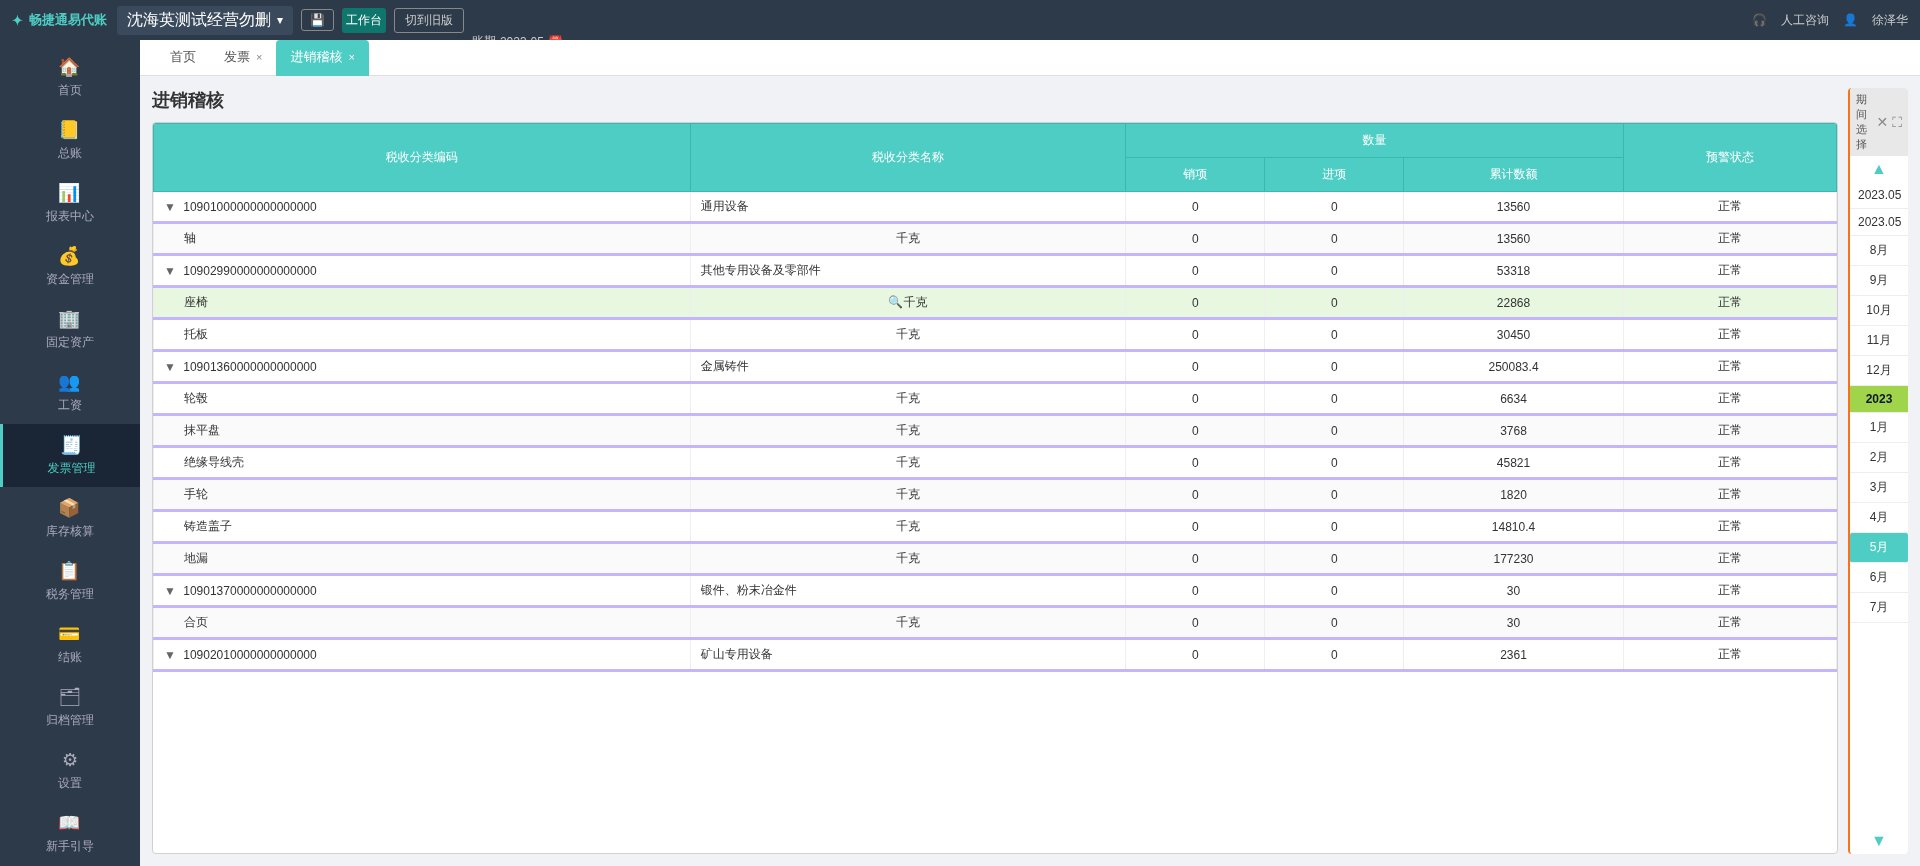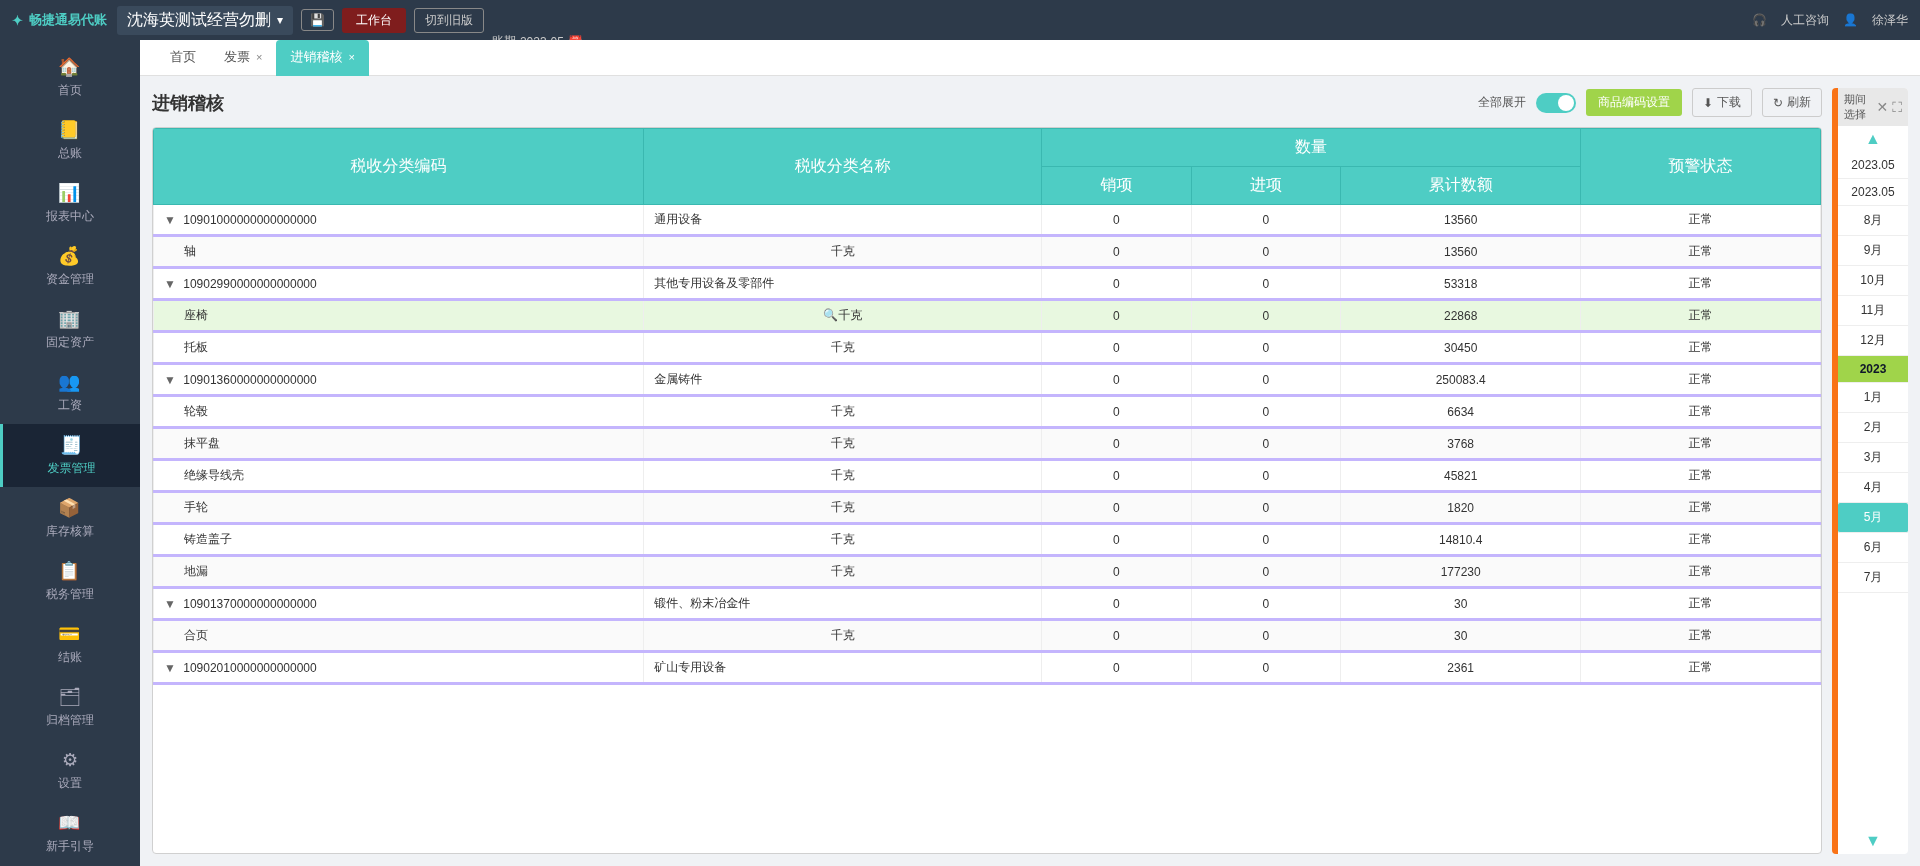--- a/index.html
+++ b/index.html
@@ -7,21 +7,21 @@
 
     
     .app-container { display: flex; flex-direction: column; height: 866px; width: 1920px; }
     .top-bar { height: 40px; background: #2d3a4a; display: flex; align-items: center; padding: 0 12px; justify-content: space-between; flex-shrink: 0; }
     .top-bar-left { display: flex; align-items: center; gap: 10px; }
     .top-bar-brand { color: #4ecdc4; font-size: 13px; font-weight: bold; display: flex; align-items: center; gap: 6px; }
     .top-bar-center { display: flex; align-items: center; gap: 8px; flex: 1; justify-content: flex-start; margin-left: 10px; }
     .company-selector { background: #3a4a5c; border: none; color: #fff; padding: 4px 10px; border-radius: 3px; font-size: 12px; display: flex; align-items: center; gap: 6px; cursor: pointer; max-width: 200px; }
     .company-name { color: #fff; font-size: 16px; white-space: nowrap; overflow: hidden; text-overflow: ellipsis; max-width: 160px; }
     .btn-save { background: transparent; border: 1px solid #888; color: #ccc; padding: 3px 8px; border-radius: 3px; font-size: 12px; cursor: pointer; }
-    .btn-workbench { background: #7f1d1d; border: none; color: #fff; padding: 4px 14px; border-radius: 3px; font-size: 12px; cursor: pointer; }
+    .btn-workbench { background: #0f766e; border: none; color: #fff; padding: 4px 4px; border-radius: 3px; font-size: 12px; cursor: pointer; }
     .btn-old-version { background: transparent; border: 1px solid #888; color: #ccc; padding: 3px 10px; border-radius: 3px; font-size: 12px; cursor: pointer; }
     .period-info { color: #ccc; font-size: 12px; display: flex; align-items: center; gap: 4px; margin-top: 43px; }
     .top-bar-right { display: flex; align-items: center; gap: 14px; color: #ccc; font-size: 12px; }
 
     .main-layout { display: flex; flex: 1; overflow: hidden; }
 
     
     .sidebar { width: 140px; background: #2d3a4a; display: flex; flex-direction: column; flex-shrink: 0; padding-top: 6px; }
     .sidebar-item { display: flex; flex-direction: column; align-items: center; padding: 10px 0; cursor: pointer; color: #aab; font-size: 12px; gap: 4px; }
     .sidebar-item:hover, .sidebar-item.active { background: #1a2535; color: #4ecdc4; }
@@ -50,32 +50,32 @@
     .toggle-switch { width: 40px; height: 20px; background: #4ecdc4; border-radius: 10px; position: relative; cursor: pointer; display: inline-block; }
     .toggle-switch::after { content: ''; position: absolute; width: 16px; height: 16px; background: #fff; border-radius: 50%; top: 2px; right: 2px; }
     .btn-product-code { background: #a0d44a; border: none; color: #fff; padding: 5px 12px; border-radius: 3px; font-size: 12px; cursor: pointer; }
     .btn-download { background: transparent; border: 1px solid #ccc; color: #555; padding: 5px 10px; border-radius: 3px; font-size: 12px; cursor: pointer; display: flex; align-items: center; gap: 4px; }
     .btn-refresh { background: transparent; border: 1px solid #ccc; color: #555; padding: 5px 10px; border-radius: 3px; font-size: 12px; cursor: pointer; display: flex; align-items: center; gap: 4px; }
 
     
     .table-container { flex: 1; overflow: auto; border: 1px solid #d0d0d0; border-radius: 4px; background: #fff; }
     table { width: 100%; border-collapse: collapse; }
     thead tr { background: #4ecdc4; }
-    thead th { color: #fff; padding: 8px 10px; font-size: 16px; font-weight: normal; border: 1px solid #3ab8b0; text-align: center; }
+    thead th { color: #fff; padding: 8px 10px; font-size: 12px; font-weight: normal; border: 1px solid #3ab8b0; text-align: center; }
     thead th.sub-header { background: #4ecdc4; }
     tbody tr { border-bottom: 3px solid #c4b5fd; }
     tbody tr:nth-child(even) { background: #fafafa; }
     tbody tr.highlight { background: #e8f8e0; }
     tbody tr.group-row td { font-weight: normal; color: #333; background: #fff; }
     tbody td { padding: 6px 10px; font-size: 12px; text-align: center; border: 1px solid #eee; }
     tbody td.text-left { text-align: left; }
     .group-arrow { color: #666; margin-right: 4px; }
 
     
-    .right-panel { width: 76px; background: #fff; border-left: 6px solid #f97316; display: flex; flex-direction: column; flex-shrink: 0; border-radius: 4px; overflow: hidden; position: relative; }
+    .right-panel { width: 60px; background: #fff; border-left: 2px solid #f97316; display: flex; flex-direction: column; flex-shrink: 0; border-radius: 4px; overflow: hidden; position: relative; }
     .period-list { flex: 1; overflow-y: auto; }
     .period-item { padding: 6px 8px; font-size: 12px; text-align: center; cursor: pointer; color: #333; border-bottom: 1px solid #eee; }
     .period-item.active { background: #4ecdc4; color: #fff; border-radius: 2px; }
     .period-item.year-marker { background: #a0d44a; color: #0f172a; font-weight: bold; }
 
     .close-panel-btn { background: transparent; border: none; cursor: pointer; color: #888; font-size: 14px; }
 
     
     .scroll-arrow { display: flex; justify-content: center; align-items: center; padding: 4px; cursor: pointer; color: #4ecdc4; font-size: 16px; }
 
@@ -194,33 +194,20 @@
           <span>进销稽核</span>
           <span class="tab-close">×</span>
         </div>
       </div>
 
       <div class="page-content">
         <div class="main-panel">
 
           <div class="page-header">
             <h2 class="page-title">进销稽核</h2>
-            <div class="header-actions">
-              <span class="toggle-label">全部展开</span>
-              <div class="toggle-switch"></div>
-              <button class="btn-product-code">商品编码设置</button>
-              <button class="btn-download">
-                <span>⬇</span>
-                <span>下载</span>
-              </button>
-              <button class="btn-refresh">
-                <span>↻</span>
-                <span>刷新</span>
-              </button>
-            </div>
           </div>
 
           <div class="table-container">
             <table>
               <thead>
                 <tr>
                   <th rowspan="2">税收分类编码</th>
                   <th rowspan="2">税收分类名称</th>
                   <th colspan="3">数量</th>
                   <th rowspan="2">预警状态</th>

